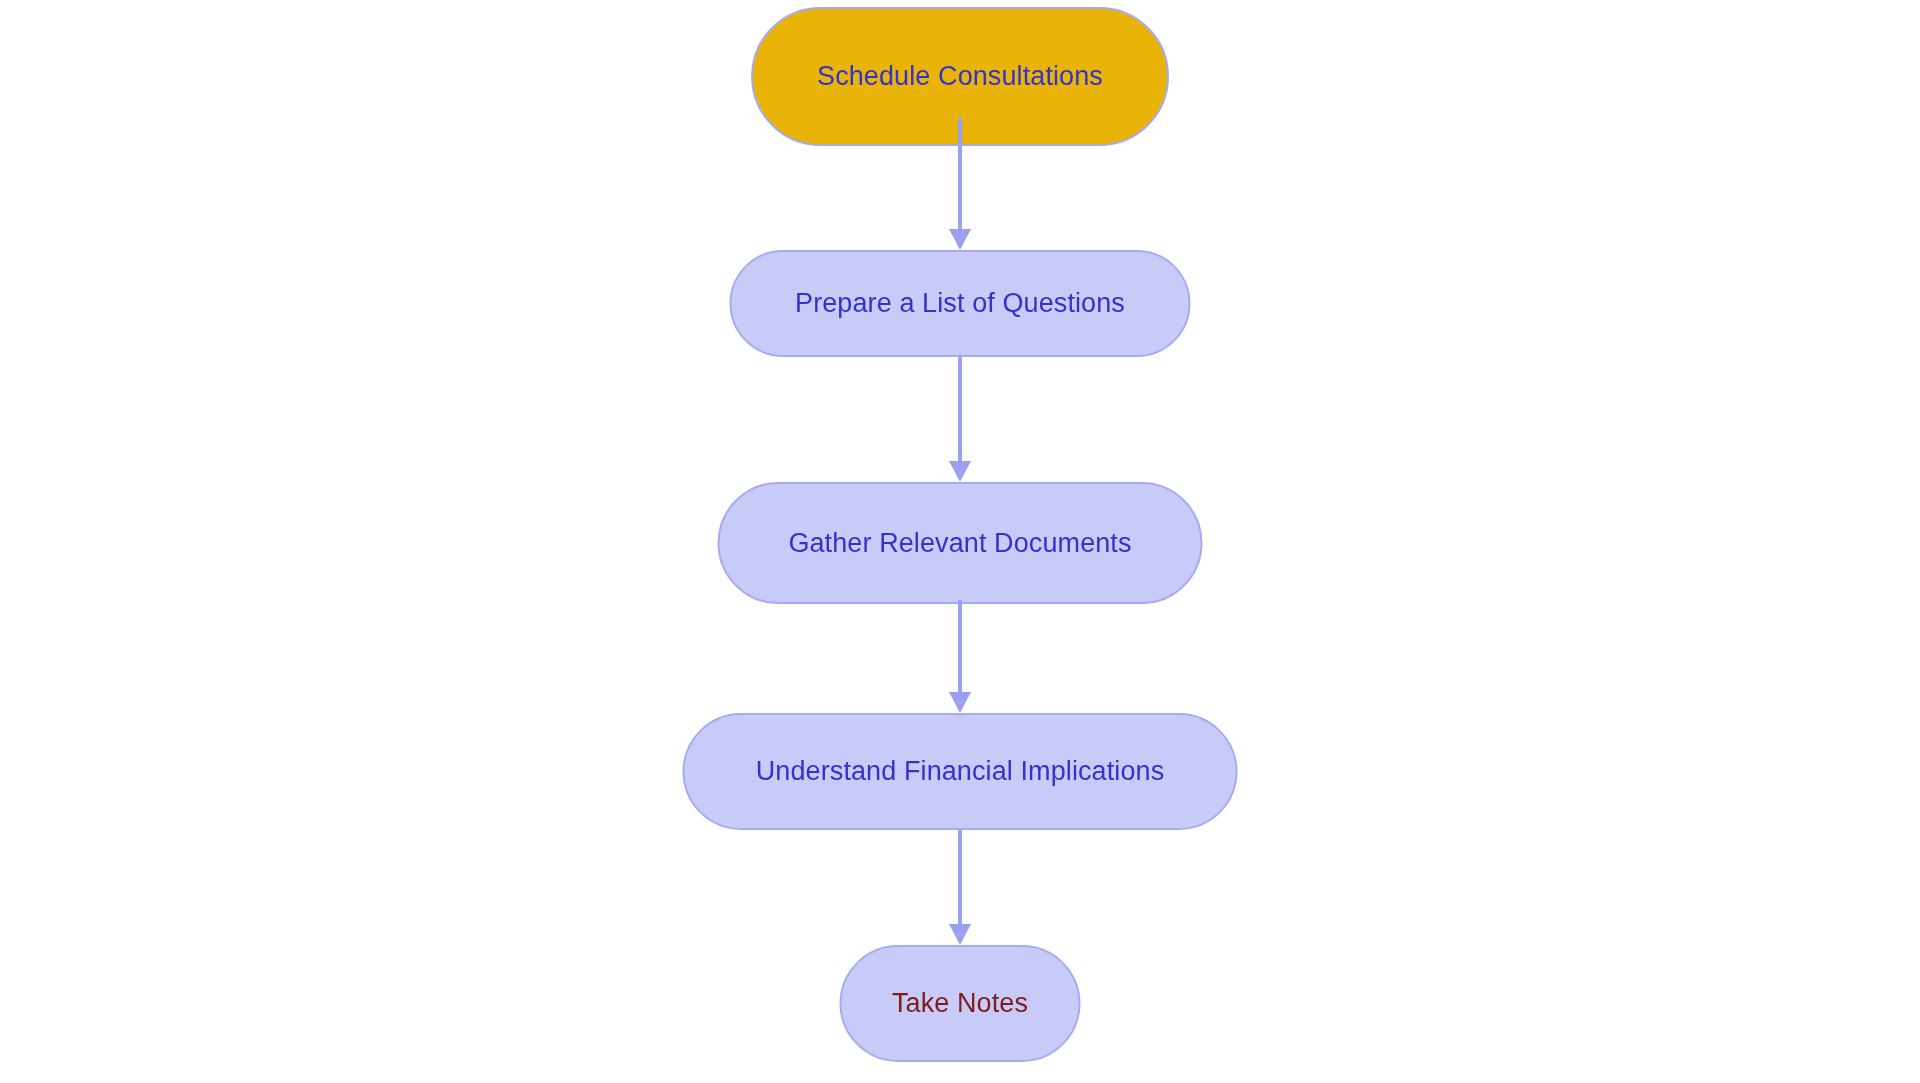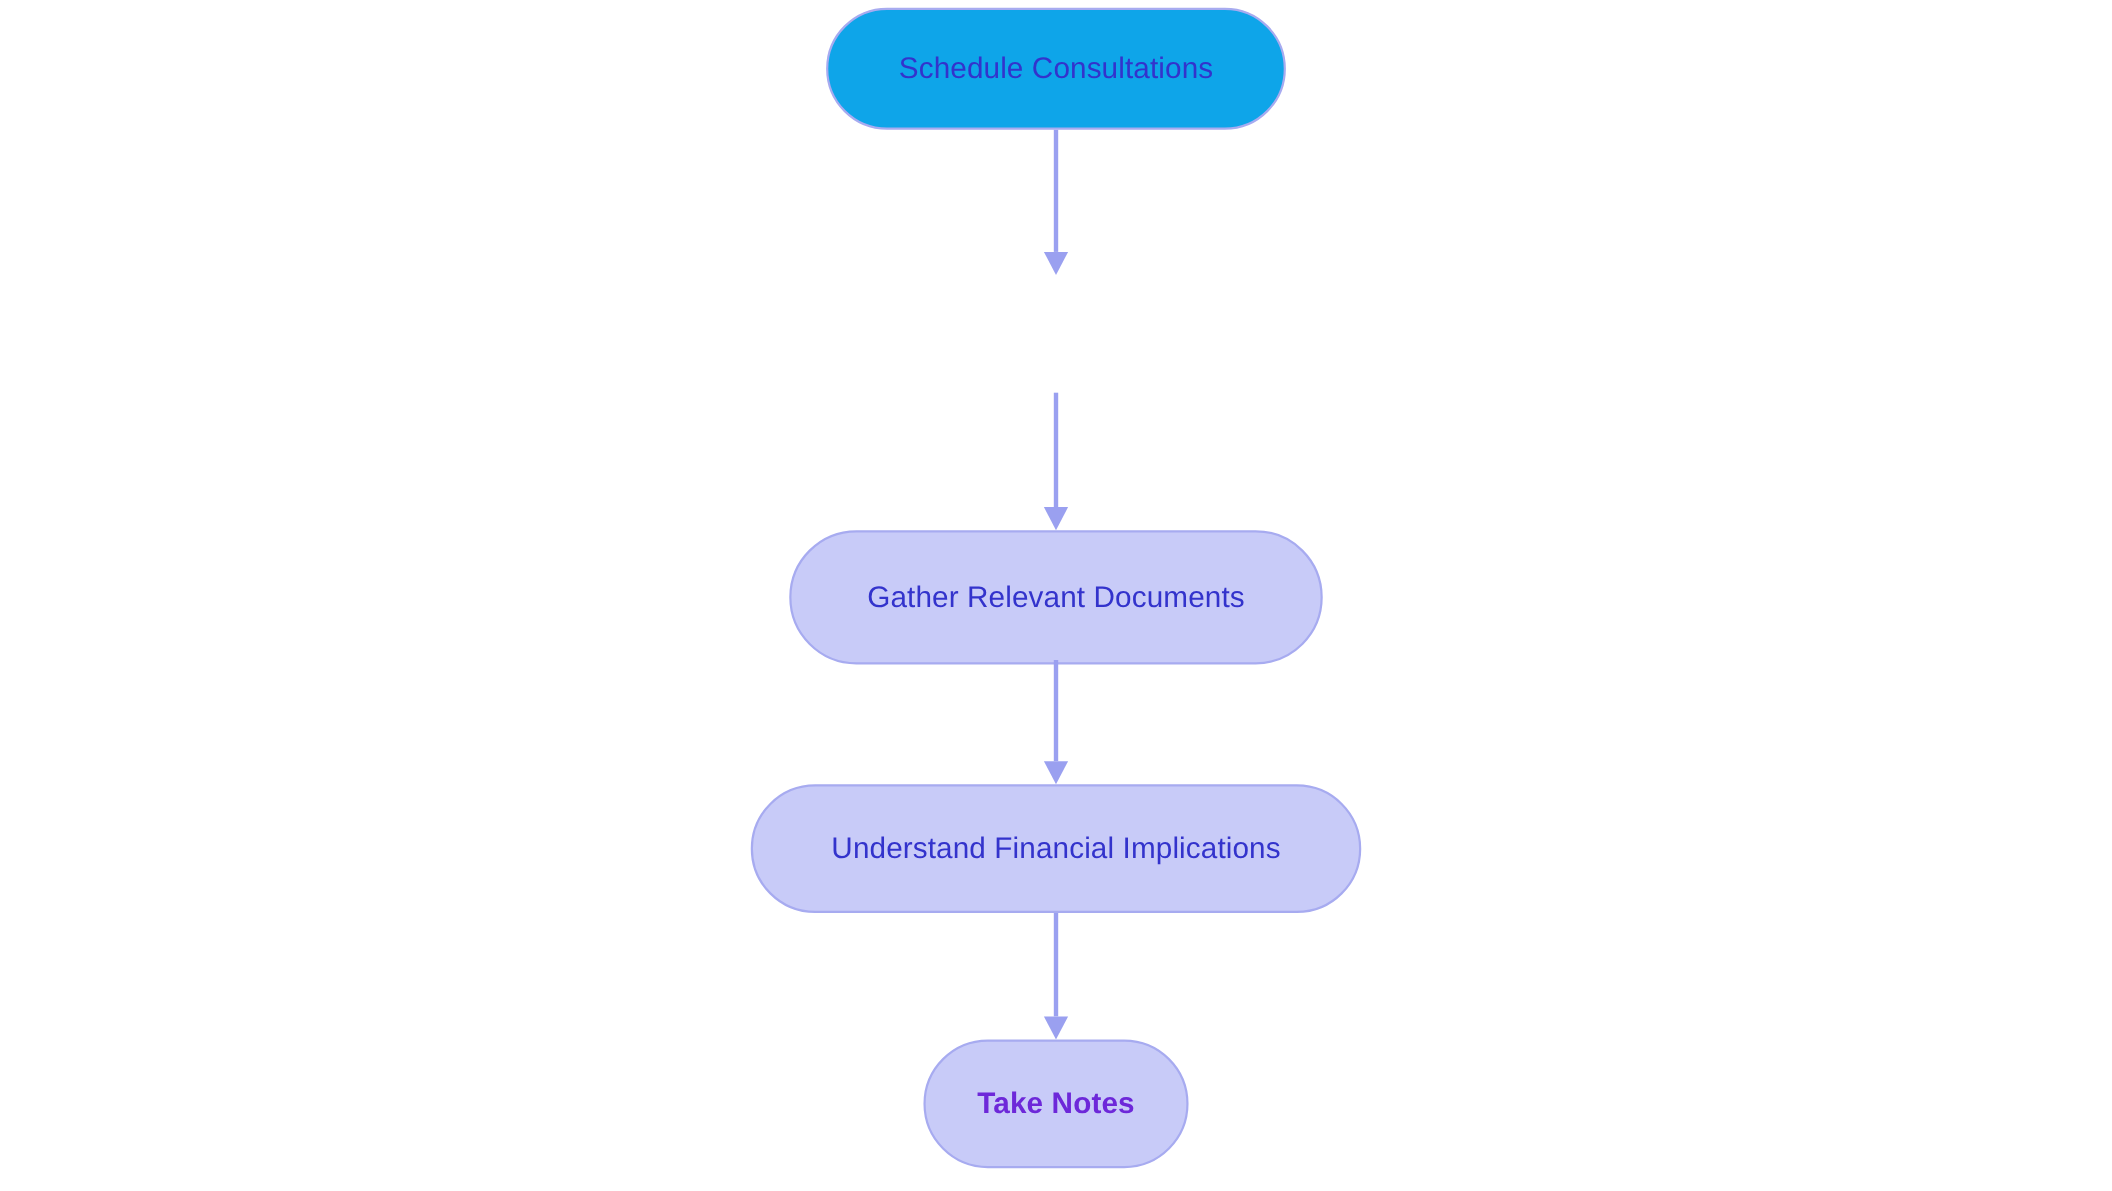--- a/index.html
+++ b/index.html
@@ -71,29 +71,32 @@
     border-left: 11px solid transparent;
     border-right: 11px solid transparent;
     border-top: 21px solid #9aa0f0;
   }
 </style>
 </head>
 <body>
 
 <div id="flowchart-canvas" style="background: rgb(255, 255, 255);">
 
-  <div class="flow-node" style="top: 7px; width: 418px; height: 111px; background: #0ea5e9; border-color: rgb(167, 171, 240); align-items: center;">
+  <div class="flow-node" style="top: 7px; width: 418px; height: 139px; background: #eab308; border-color: rgb(167, 171, 240); align-items: center;">
     <span class="node-label" style="color: rgb(51, 51, 204);">Schedule Consultations</span>
   </div>
 
   <div class="flow-edge" style="top:118px; height:132px;">
     <div class="edge-line" style="height: 111px; background: rgb(154, 160, 240);"></div>
     <div class="edge-arrowhead" style="border-top-color: rgb(154, 160, 240);"></div>
   </div>
 
+  <div class="flow-node" style="top: 250px; width: 461px; height: 107px; background: rgb(200, 203, 248); border-color: rgb(167, 171, 240);">
+    <span class="node-label" style="color: rgb(51, 51, 204);">Prepare a List of Questions</span>
+  </div>
 
   <div class="flow-edge" style="top:357px; height:125px;">
     <div class="edge-line" style="height: 104px; background: rgb(154, 160, 240);"></div>
     <div class="edge-arrowhead" style="border-top-color: rgb(154, 160, 240);"></div>
   </div>
 
   <div class="flow-node" style="top: 482px; width: 485px; height: 122px; background: rgb(200, 203, 248); border-color: rgb(167, 171, 240);">
     <span class="node-label" style="color: rgb(51, 51, 204);">Gather Relevant Documents</span>
   </div>
 
@@ -105,16 +108,16 @@
   <div class="flow-node" style="top: 713px; width: 555px; height: 117px; background: rgb(200, 203, 248); border-color: rgb(167, 171, 240);">
     <span class="node-label" style="color: rgb(51, 51, 204);">Understand Financial Implications</span>
   </div>
 
   <div class="flow-edge" style="top:830px; height:115px;">
     <div class="edge-line" style="height: 94px; background: rgb(154, 160, 240);"></div>
     <div class="edge-arrowhead" style="border-top-color: rgb(154, 160, 240);"></div>
   </div>
 
   <div class="flow-node" style="top: 945px; width: 241px; height: 117px; background: rgb(200, 203, 248); border-color: rgb(167, 171, 240);">
-    <span class="node-label" style="color: #6d28d9; font-weight: bold;">Take Notes</span>
+    <span class="node-label" style="color: #7f1d1d;">Take Notes</span>
   </div>
 
 </div>
 
 </body></html>

